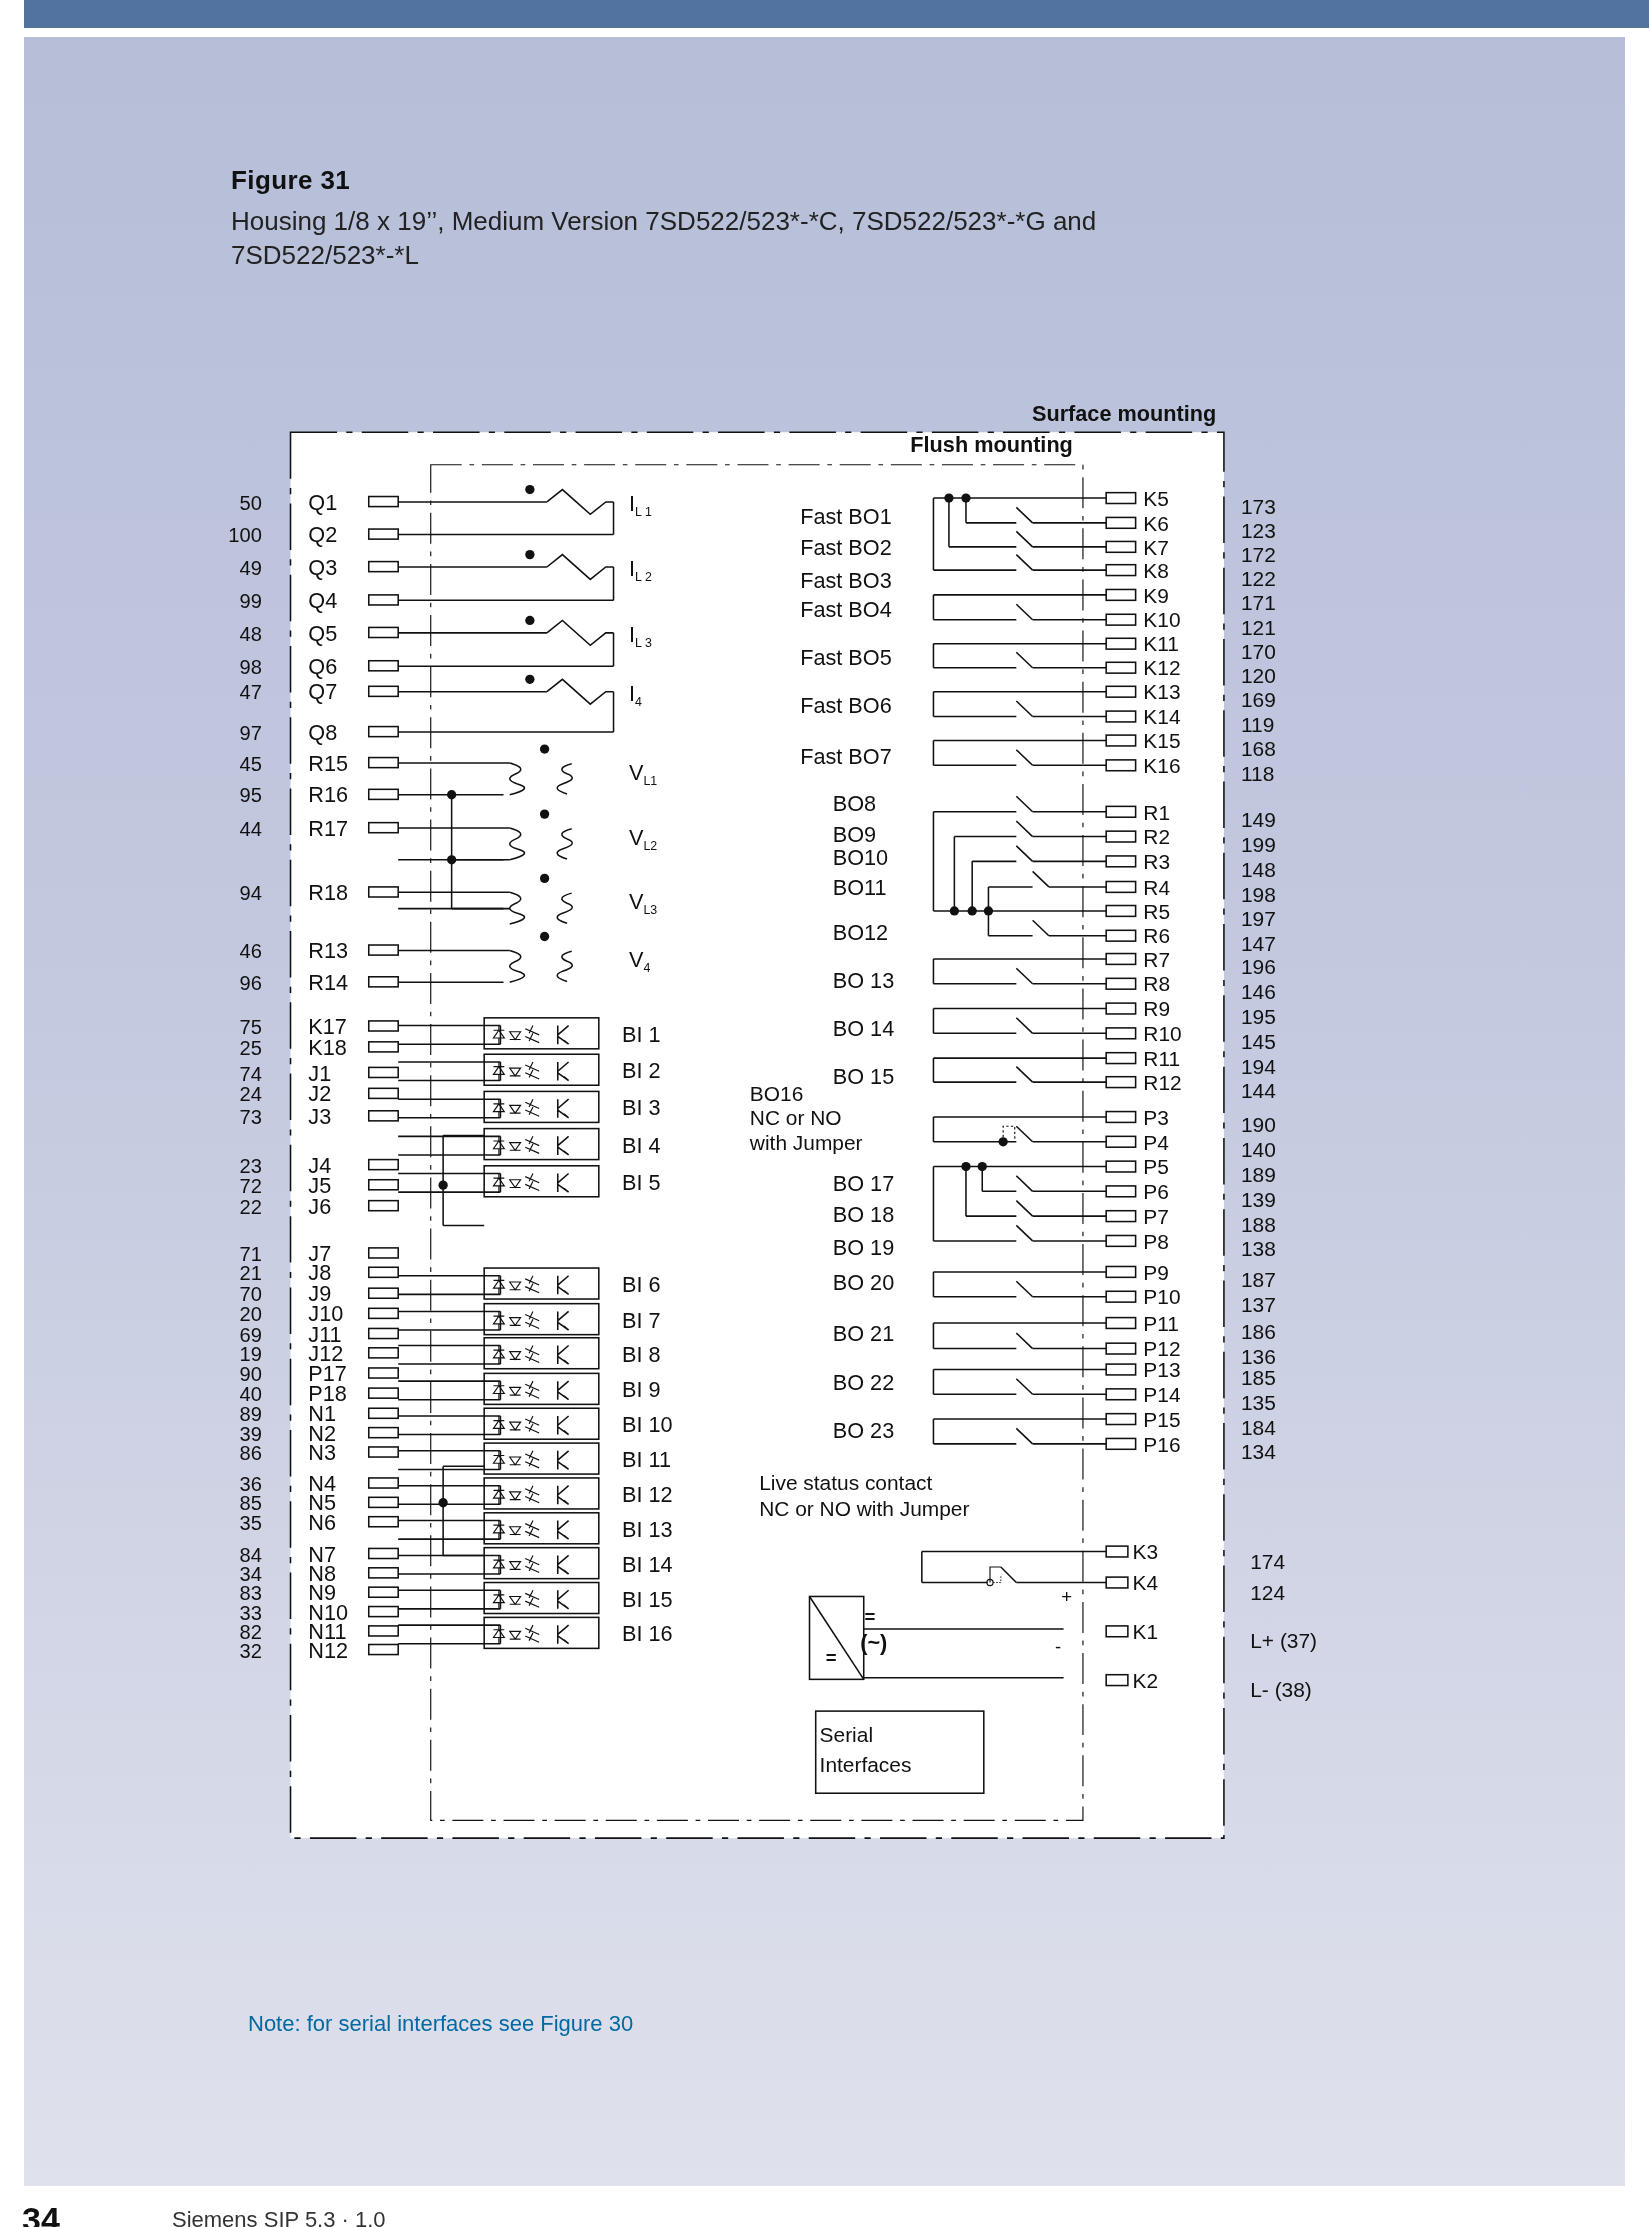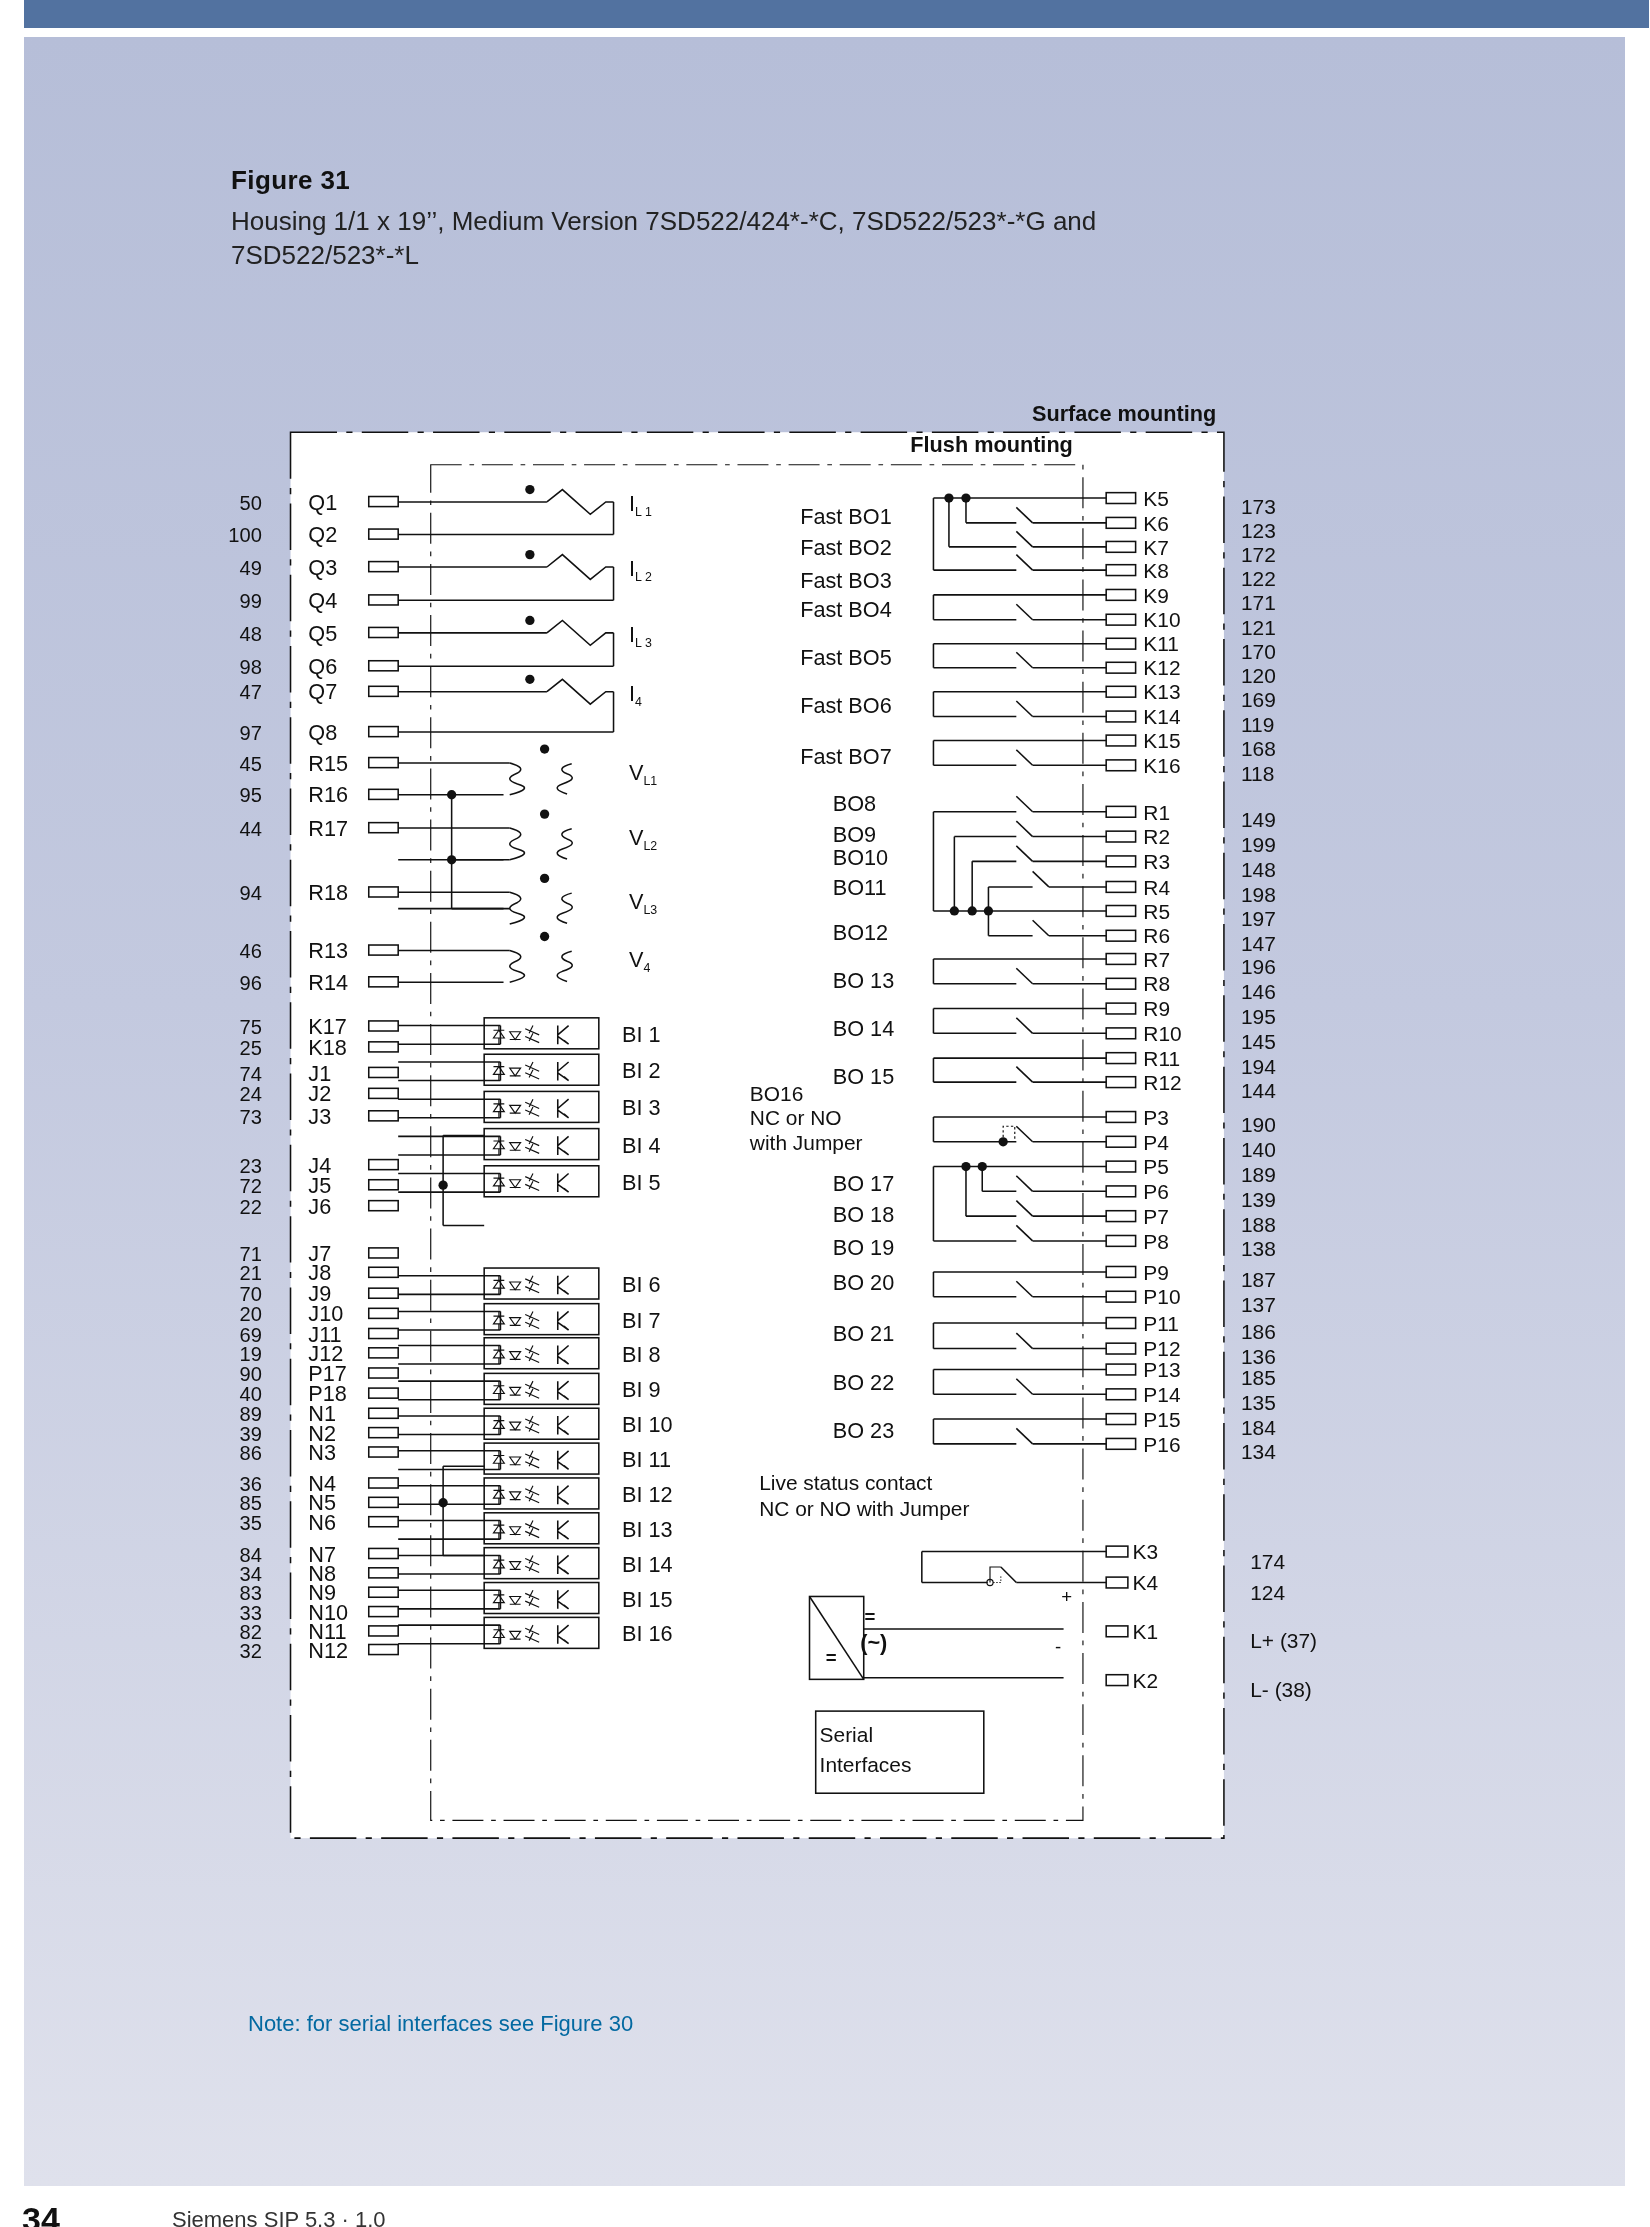--- a/index.html
+++ b/index.html
@@ -14,21 +14,21 @@
   svg.diagram{position:absolute;left:0;top:0;}
   svg text{font-family:"Liberation Sans",sans-serif;fill:#111;}
 </style>
 </head>
 <body>
 
 <div class="topbar"></div>
 <div class="panel"></div>
 
 <div class="fig-title">Figure 31</div>
-<div class="fig-caption">Housing 1/1 x 19’’, Medium Version 7SD522/424*-*C, 7SD522/523*-*G and 7SD522/523*-*L</div>
+<div class="fig-caption">Housing 1/8 x 19’’, Medium Version 7SD522/523*-*C, 7SD522/523*-*G and 7SD522/523*-*L</div>
 
 <svg class="diagram" width="1650" height="2227" viewBox="0 0 2130 2875" xmlns="http://www.w3.org/2000/svg">
 
   <rect x="375" y="558" width="1205" height="1815" fill="#ffffff" stroke="#111" stroke-width="2" stroke-dasharray="60,12,8,12"></rect>
 
   <rect x="556" y="600" width="842" height="1750" fill="none" stroke="#111" stroke-width="1.5" stroke-dasharray="40,10,6,10"></rect>
   <text x="1570" y="543" font-size="28" font-weight="bold" text-anchor="end">Surface mounting</text>
   <text x="1385" y="584" font-size="28" font-weight="bold" text-anchor="end">Flush mounting</text>
 
   <g id="left-terms">

